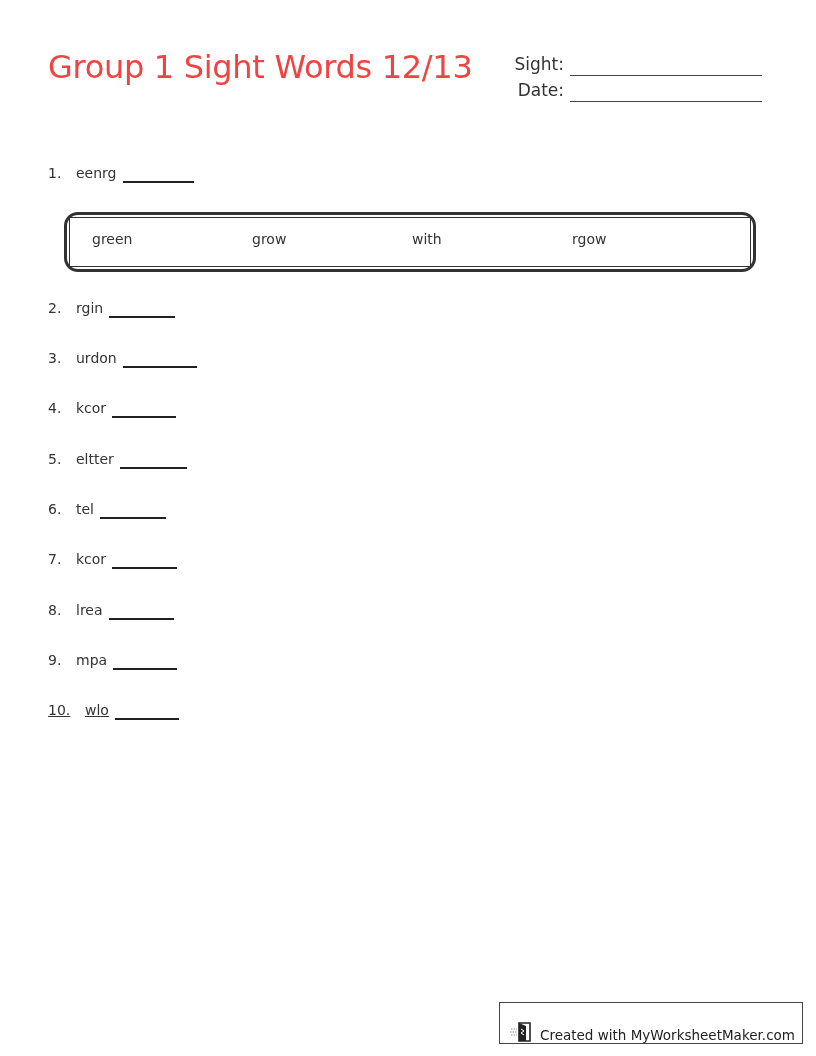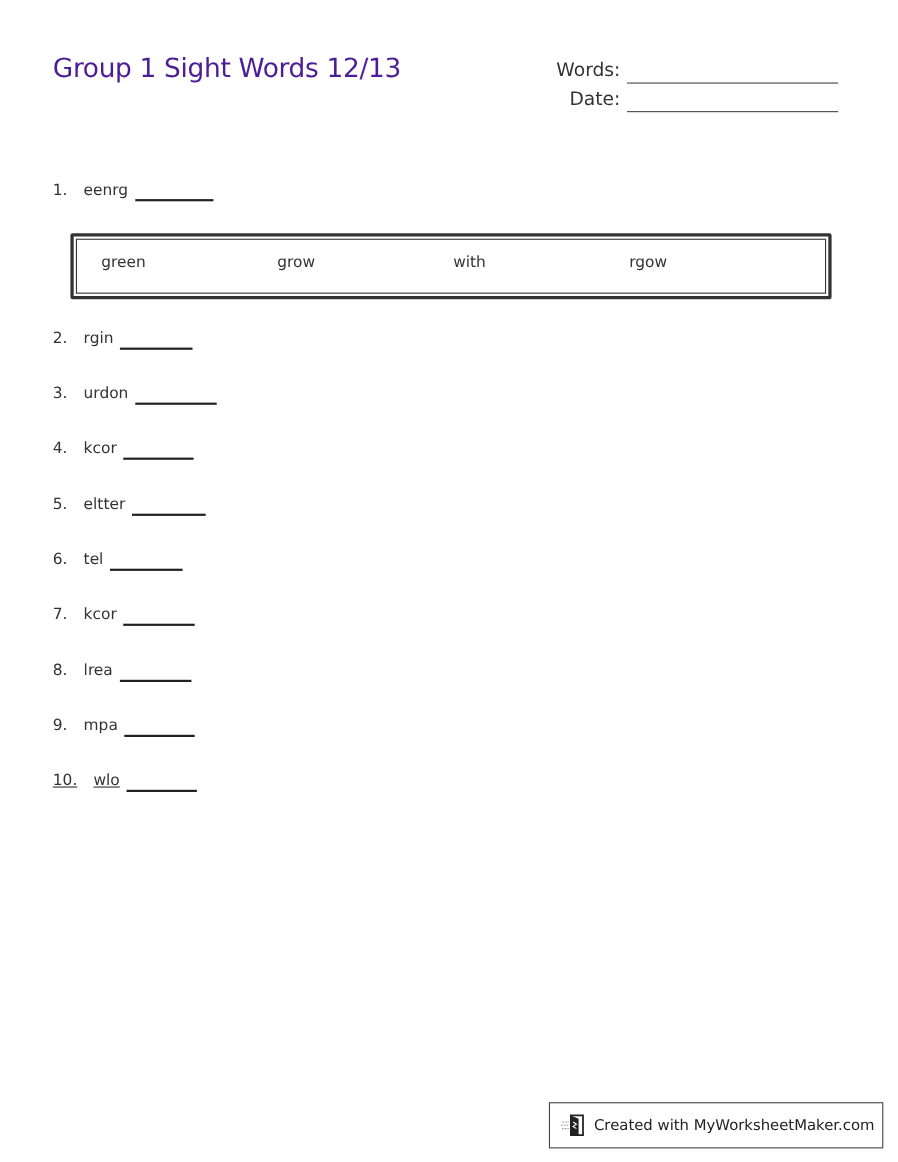--- a/index.html
+++ b/index.html
@@ -12,23 +12,23 @@
       height: 1056px;
       position: relative;
       overflow: hidden;
       font-family: "DejaVu Sans", sans-serif;
       color: #2b2b2b;
     }
     .title {
       position: absolute;
       left: 48px;
       top: 48px;
-      font-size: 24px;
+      font-size: 32px;
       font-weight: normal;
-      color: #4c1d95;
+      color: #ef4444;
       margin: 0;
       letter-spacing: -0.3px;
       white-space: nowrap;
     }
     .field-row {
       position: absolute;
       display: flex;
       align-items: flex-end;
     }
     .field-label {
@@ -72,21 +72,21 @@
       margin-left: 6px;
       margin-bottom: -1px;
     }
     .wordbank {
       position: absolute;
       left: 64px;
       top: 212px;
       width: 682px;
       height: 50px;
       border: 3px solid #333333;
-      border-radius: 2px;
+      border-radius: 14px;
       padding: 2px;
     }
     .wordbank-inner {
       width: 100%;
       height: 100%;
       border: 1.5px solid #333333;
       box-sizing: border-box;
       position: relative;
     }
     .wb-word {
@@ -97,39 +97,39 @@
     }
     .footer-badge {
       position: absolute;
       left: 499px;
       top: 1002px;
       width: 304px;
       height: 42px;
       border: 1.5px solid #444444;
       box-sizing: border-box;
       display: flex;
-      align-items: center;
+      align-items: flex-end;
       padding-left: 10px;
       font-size: 13.5px;
       color: #222222;
     }
     .footer-icon {
       width: 24px;
       height: 22px;
       margin-right: 6px;
       flex: 0 0 auto;
     }
   </style>
 </head>
 <body>
 
 <h1 class="title">Group 1 Sight Words 12/13</h1>
 
 <div class="field-row" style="left:500px; top:54px;">
-  <span class="field-label">Words:</span>
+  <span class="field-label">Sight:</span>
   <span class="field-line"></span>
 </div>
 
 <div class="field-row" style="left:500px; top:80px;">
   <span class="field-label">Date:</span>
   <span class="field-line"></span>
 </div>
 
 <div class="q" style="top:164px;">
   <span class="num">1.</span>

